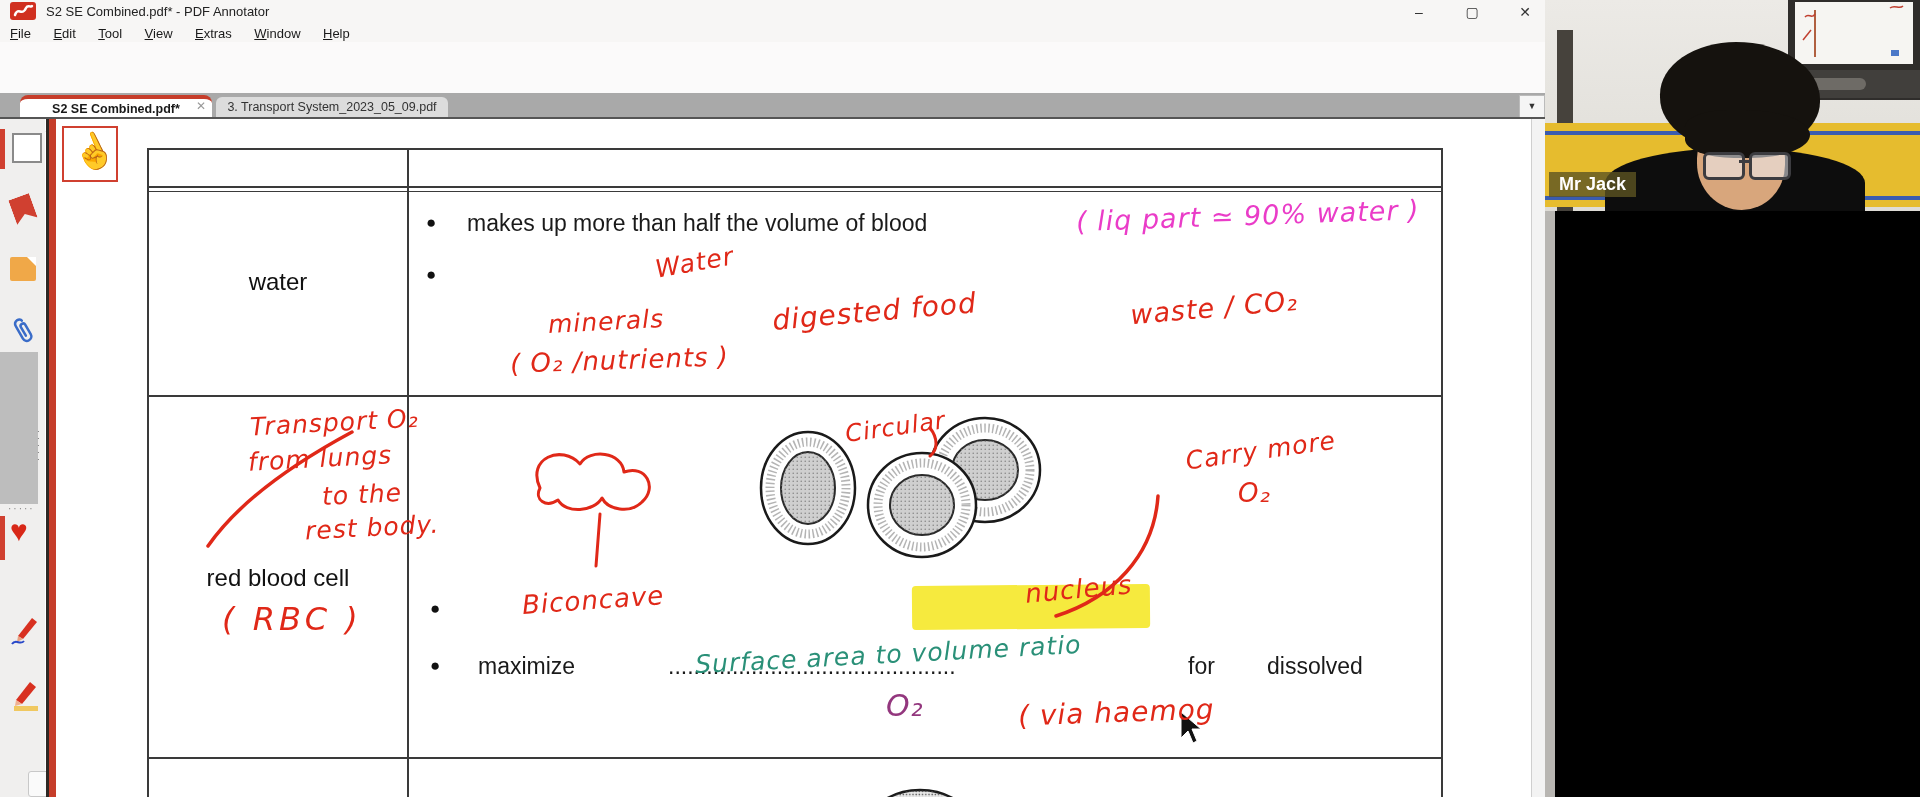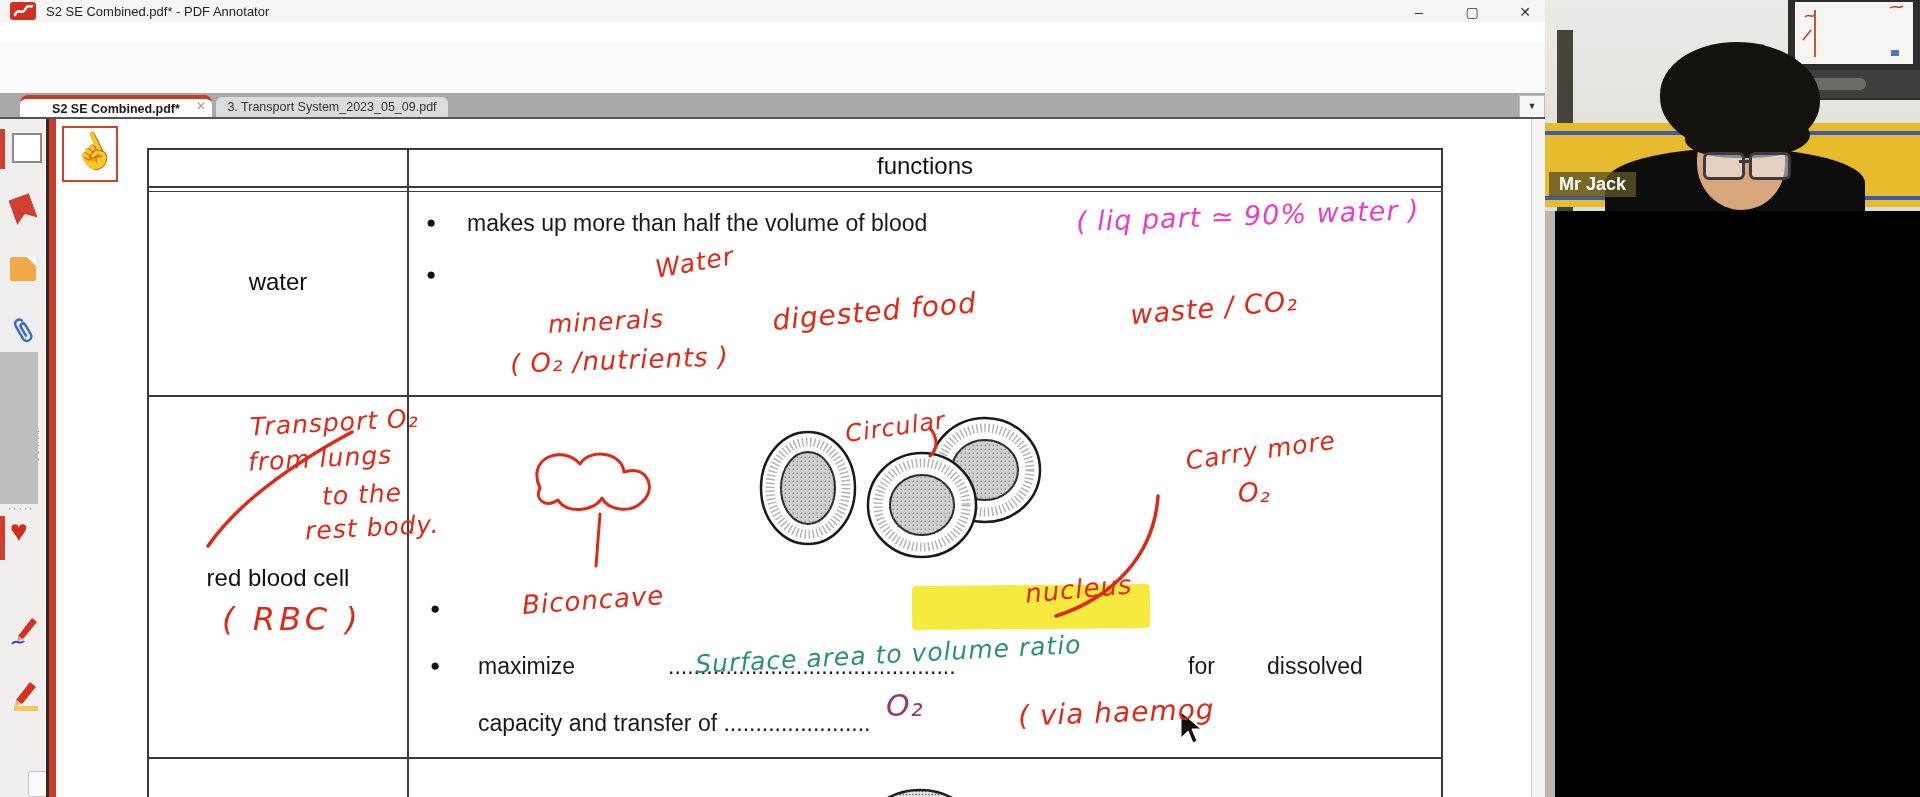--- a/index.html
+++ b/index.html
@@ -71,20 +71,31 @@
       <svg width="26" height="18" viewBox="0 0 26 18">
           <path d="M5,13 C8,4 12,15 16,6 C18,2 21,6 22,4" stroke="#fff" stroke-width="2.5" fill="none" stroke-linecap="round"></path>
         </svg>
     </div>
     <div class="abs title-text">S2 SE Combined.pdf* - PDF Annotator</div>
     <div class="abs winbtn" style="left:1398px;">–</div>
     <div class="abs winbtn" style="left:1451px;">▢</div>
     <div class="abs winbtn" style="left:1504px;">✕</div>
   </div>
 
+  <div class="abs menubar">
+    <div class="abs" style="left:10px;top:2px;">
+      <span class="menu-item">File</span>
+      <span class="menu-item">Edit</span>
+      <span class="menu-item">Tool</span>
+      <span class="menu-item">View</span>
+      <span class="menu-item">Extras</span>
+      <span class="menu-item">Window</span>
+      <span class="menu-item">Help</span>
+    </div>
+  </div>
 
   <div class="abs toolbar">
 
     <div class="abs tool" style="left:4px;">
         <svg width="26" height="22">
           <path d="M2,14 C7,4 11,20 16,9 C19,3 22,8 24,6" stroke="#1a1a1a" stroke-width="3" fill="none" stroke-linecap="round"></path>
         </svg>
       </div>
     <div class="abs tool" style="left:38px;">
         <svg width="26" height="22">
@@ -246,21 +257,20 @@
 
   <div class="abs tline" style="left:147px;top:148px;width:1296px;height:2px;"></div>
   <div class="abs tline" style="left:147px;top:148px;width:2px;height:649px;"></div>
   <div class="abs tline" style="left:1441px;top:148px;width:2px;height:649px;"></div>
   <div class="abs tline" style="left:407px;top:148px;width:2px;height:649px;"></div>
   <div class="abs tline" style="left:147px;top:186px;width:1296px;height:2px;"></div>
   <div class="abs tline" style="left:147px;top:191px;width:1296px;height:1px;"></div>
   <div class="abs tline" style="left:147px;top:395px;width:1296px;height:2px;"></div>
   <div class="abs tline" style="left:147px;top:757px;width:1296px;height:2px;"></div>
 
-  <div class="abs hdr" style="left:407px;top:152px;width:1036px;">functions</div>
   <div class="abs hdr" style="left:147px;top:268px;width:262px;">water</div>
   <div class="abs hdr" style="left:147px;top:564px;width:262px;">red blood cell</div>
 
   <div class="abs hilite" style="left:912px;top:585px;width:238px;height:44px;transform:rotate(-0.5deg);"></div>
 
   <svg class="abs" style="left:0;top:0;pointer-events:none;" width="1920" height="797" viewBox="0 0 1920 797">
     <defs>
       <pattern id="stip" width="4" height="4" patternUnits="userSpaceOnUse">
           <circle cx="1.2" cy="1.2" r="0.7" fill="#7a7a7a"></circle>
         </pattern>
@@ -304,21 +314,20 @@
   <div class="abs bullet" style="left:426px;top:213px;">●</div>
   <div class="abs ptxt" style="left:467px;top:210px;">makes up more than half the volume of blood</div>
   <div class="abs bullet" style="left:426px;top:265px;">●</div>
 
   <div class="abs bullet" style="left:430px;top:599px;">●</div>
   <div class="abs bullet" style="left:430px;top:656px;">●</div>
   <div class="abs ptxt" style="left:478px;top:653px;">maximize</div>
   <div class="abs ptxt" style="left:668px;top:653px;">.............................................</div>
   <div class="abs ptxt" style="left:1188px;top:653px;">for</div>
   <div class="abs ptxt" style="left:1267px;top:653px;">dissolved</div>
-  <div class="abs ptxt" style="left:478px;top:710px;">capacity and transfer of .......................</div>
 
   <div class="abs hw ink-mag" style="left:1076px;top:200px;font-size:27px;transform:rotate(-2deg);">( liq part ≃ 90% water )</div>
   <div class="abs hw ink-red" style="left:655px;top:248px;font-size:25px;transform:rotate(-10deg);">Water</div>
   <div class="abs hw ink-red" style="left:548px;top:307px;font-size:25px;transform:rotate(-3deg);">minerals</div>
   <div class="abs hw ink-red" style="left:772px;top:295px;font-size:28px;transform:rotate(-5deg);">digested food</div>
   <div class="abs hw ink-red" style="left:1130px;top:292px;font-size:27px;transform:rotate(-5deg);">waste / CO₂</div>
   <div class="abs hw ink-red" style="left:510px;top:345px;font-size:26px;transform:rotate(-2deg);">( O₂ /nutrients )</div>
 
   <div class="abs hw ink-red" style="left:250px;top:408px;font-size:25px;transform:rotate(-3deg);">Transport O₂</div>
   <div class="abs hw ink-red" style="left:248px;top:444px;font-size:25px;transform:rotate(-3deg);">from lungs</div>

